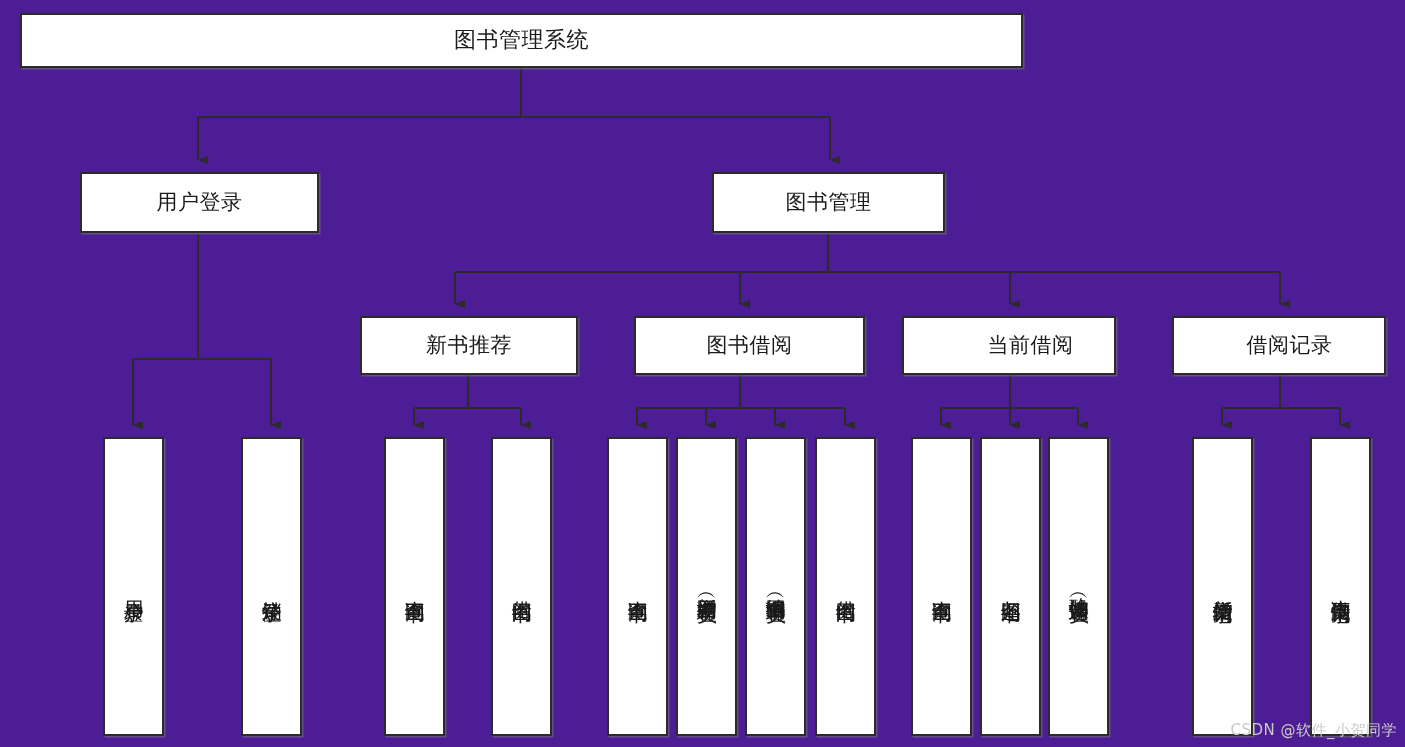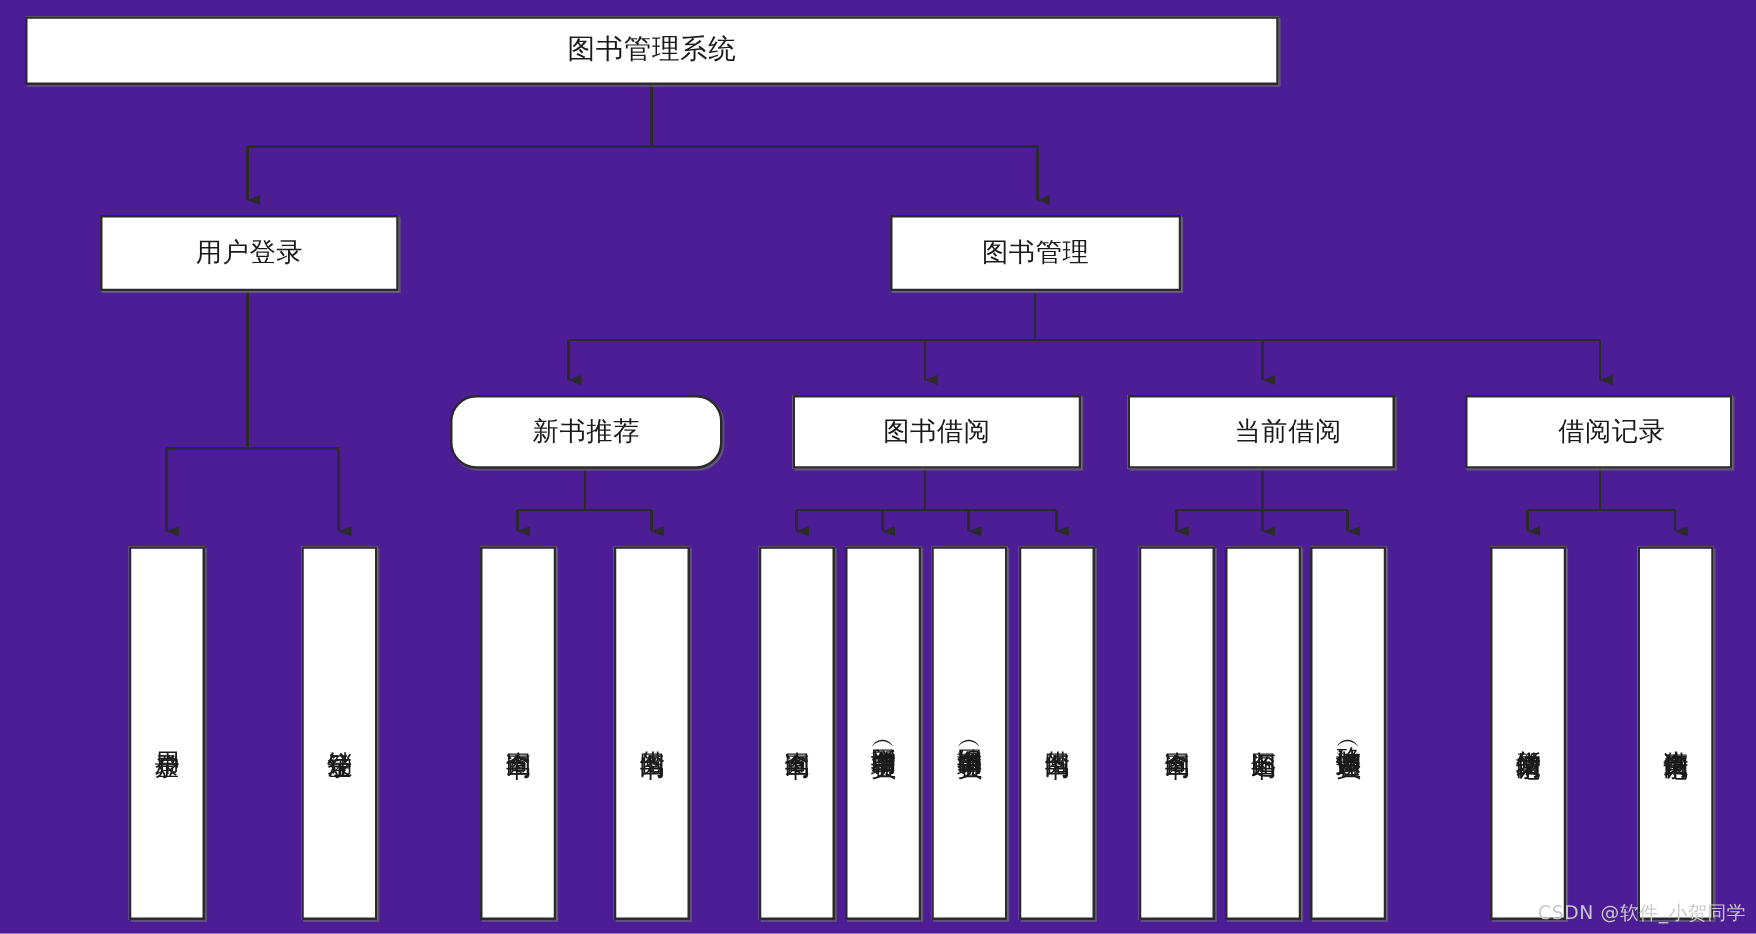--- a/index.html
+++ b/index.html
@@ -138,21 +138,21 @@
     <span class="label">图书管理系统</span>
   </div>
 
   <div class="node h" style="left:80px; top:172px; width:239px; height:61px;">
     <span class="label">用户登录</span>
   </div>
   <div class="node h" style="left:712px; top:172px; width:233px; height:61px;">
     <span class="label">图书管理</span>
   </div>
 
-  <div class="node h" style="left:360px; top:316px; width:218px; height:59px;border-radius:21px;">
+  <div class="node h" style="left:360px; top:316px; width:218px; height:59px;">
     <span class="label">新书推荐</span>
   </div>
   <div class="node h" style="left:634px; top:316px; width:231px; height:59px;">
     <span class="label">图书借阅</span>
   </div>
   <div class="node h" style="left:902px; top:316px; width:214px; height:59px;padding-left:43px;">
     <span class="label">当前借阅</span>
   </div>
   <div class="node h" style="left:1172px; top:316px; width:214px; height:59px;padding-left:21px;">
     <span class="label">借阅记录</span>

